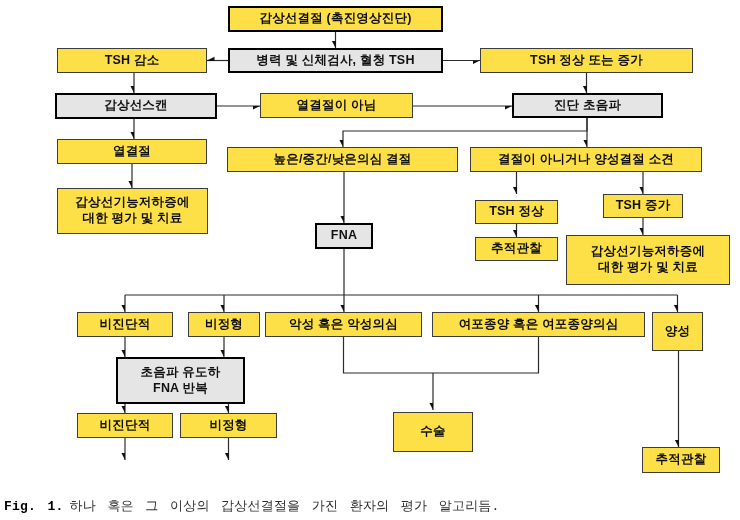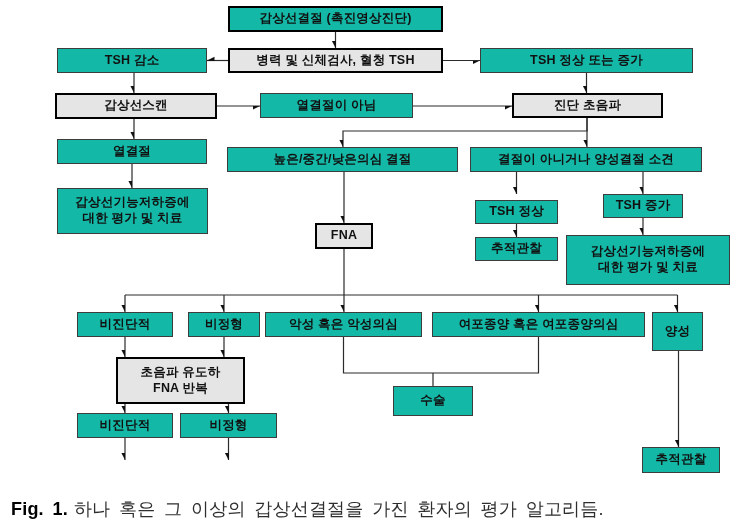--- a/index.html
+++ b/index.html
@@ -7,35 +7,35 @@
     position:relative;
     width:740px;height:520px;
     background:#ffffff;
     font-family:"Liberation Sans","DejaVu Sans",sans-serif;
     overflow:hidden;
   }
   .wires{position:absolute;left:0;top:0;width:740px;height:520px;}
   .node{
     position:absolute;
     box-sizing:border-box;
-    background:#14b8a6;
+    background:#fde047;
     border:1px solid #3d3d3d;
     display:flex;align-items:center;justify-content:center;
     text-align:center;
     font-size:12.5px;font-weight:700;color:#111111;
     line-height:1.25;
     white-space:pre-line;
     letter-spacing:0.2px;
   }
   .node.gray{background:#e5e5e5;border:2px solid #000000;}
   .node.thick{border:2px solid #000000;}
   .caption{
-    position:absolute;left:11px;top:497px;width:720px;
-    font-size:18px;color:#2e2e2e;
-    word-spacing:3.5px;letter-spacing:0.2px;
+    position:absolute;left:4px;top:497px;width:720px;
+    font-size:13px;color:#2e2e2e;
+    word-spacing:3.5px;letter-spacing:0.2px;font-family:Liberation Mono, monospace;
   }
   .caption .prefix{font-weight:700;color:#000;margin-right:6px;}
 </style>
 </head>
 <body>
 
 <div class="figure">
 
   <svg class="wires" viewBox="0 0 740 520" xmlns="http://www.w3.org/2000/svg">
     <defs>
@@ -113,20 +113,20 @@
   <div class="node" style="left:188px;top:312px;width:72px;height:25px">비정형</div>
   <div class="node" style="left:265px;top:312px;width:157px;height:25px">악성 혹은 악성의심</div>
   <div class="node" style="left:432px;top:312px;width:213px;height:25px">여포종양 혹은 여포종양의심</div>
   <div class="node" style="left:652px;top:312px;width:51px;height:39px">양성</div>
 
   <div class="node gray" style="left:116px;top:357px;width:129px;height:47px">초음파 유도하
 FNA 반복</div>
 
   <div class="node" style="left:77px;top:413px;width:96px;height:25px">비진단적</div>
   <div class="node" style="left:180px;top:413px;width:97px;height:25px">비정형</div>
-  <div class="node" style="left:393px;top:386px;width:80px;height:30px">수술</div>
+  <div class="node" style="left:393px;top:412px;width:80px;height:40px">수술</div>
 
   <div class="node" style="left:642px;top:447px;width:78px;height:26px">추적관찰</div>
 
   <div class="caption">
     <span class="prefix">Fig. 1.</span><span>하나 혹은 그 이상의 갑상선결절을 가진 환자의 평가 알고리듬.</span>
   </div>
 </div>
 
 </body></html>

